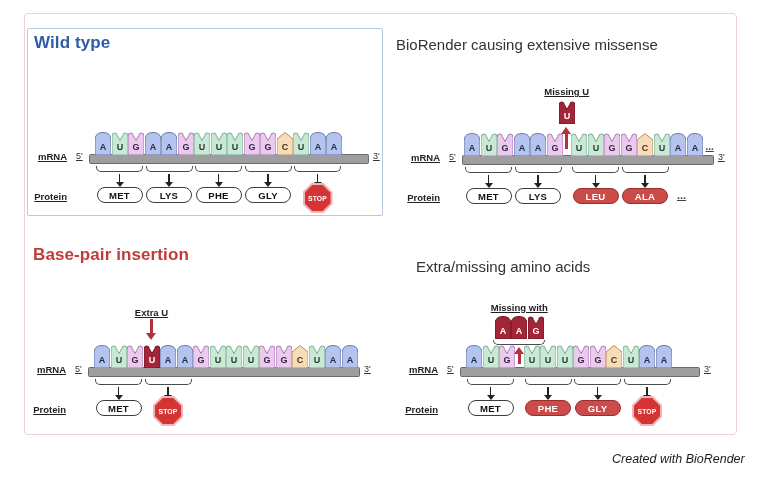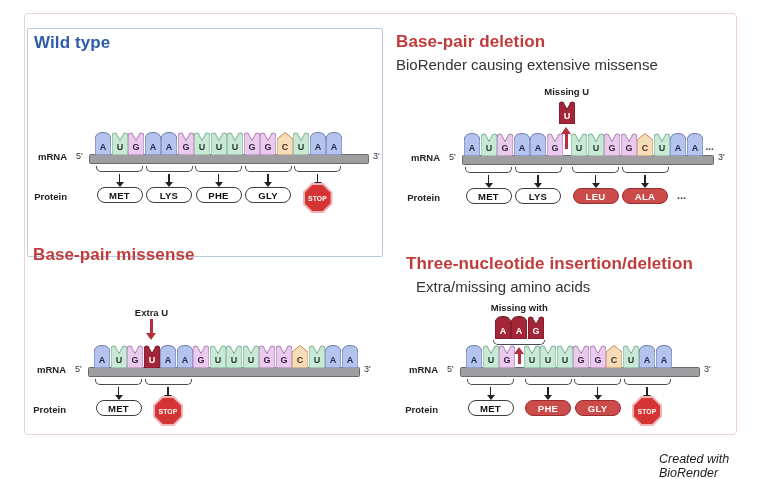--- a/index.html
+++ b/index.html
@@ -7,22 +7,22 @@
           font-family:"Liberation Sans",sans-serif;overflow:hidden;}
   .outer-frame{position:absolute;left:24px;top:13px;width:713px;height:422px;
                border:1.3px solid #f0d2d3;border-radius:4px;background:#fff;box-sizing:border-box;}
   .panel{position:absolute;box-sizing:border-box;z-index:2;}
   .panel.boxed{border:1.6px solid #b7c8e3;border-radius:2px;background:#fff;}
   .panel-head{position:absolute;left:6px;top:4px;right:2px;}
   .title{margin:0;font-size:17px;font-weight:bold;letter-spacing:.1px;line-height:1.15;}
   .subtitle{margin:4px 0 0;font-size:15px;color:#333;line-height:1.2;}
   .subtitle.indent{margin-left:10px;}
   .diagram{position:absolute;left:0;top:0;width:100%;height:100%;}
-  .lbl{position:absolute;white-space:nowrap;color:#222;}
-  .watermark{position:absolute;left:612px;top:452px;font-size:12.5px;font-style:italic;color:#1d1d1d;margin-left:47px;}
+  .lbl{position:absolute;white-space:nowrap;color:#222;text-decoration:underline;}
+  .watermark{position:absolute;left:612px;top:452px;font-size:12.5px;font-style:italic;color:#1d1d1d;}
   .backbone{position:absolute;height:10px;background:#9e9ea0;border:1px solid #6b6b6b;
             border-radius:1.5px;box-sizing:border-box;}
   .bracket{position:absolute;border-left:1.2px solid #4a4a4a;border-right:1.2px solid #4a4a4a;
            border-bottom:1.2px solid #4a4a4a;border-radius:0 0 5px 5px;box-sizing:border-box;}
   .pill{position:absolute;width:46px;height:16px;border-radius:9px;font-size:9.5px;font-weight:bold;
         display:flex;align-items:center;justify-content:center;box-sizing:border-box;letter-spacing:.3px;}
   .pill.normal{background:#fff;border:1.5px solid #3c3c3c;color:#111;}
   .pill.mutant{background:#cb4a4a;border:1.5px solid #9a2d2d;color:#fff;}
   .stop-outer{position:absolute;width:30px;height:30px;background:#efb6ba;
       clip-path:polygon(30% 0,70% 0,100% 30%,100% 70%,70% 100%,30% 100%,0 70%,0 30%);}
@@ -31,21 +31,21 @@
       display:flex;align-items:center;justify-content:center;color:#fff;font-size:6.8px;
       font-weight:bold;letter-spacing:.2px;}
   .nt{position:absolute;width:16px;height:24px;}
 </style>
 </head>
 <body>
 
 <div class="canvas">
   <div class="outer-frame"></div>
 
-  <section class="panel boxed" style="left:27px;top:28px;width:356px;height:229px;">
+  <section class="panel boxed" style="left:27px;top:28px;width:356px;height:188px;">
     <div class="panel-head">
       <h2 class="title" style="color: rgb(45, 93, 169);">Wild type</h2>
     </div>
     <div class="diagram">
         <div class="backbone" style="position: absolute; left: 61px; top: 125px; width: 280px;"></div>
         <div class="lbl" style="position: absolute; left: 48px; top: 122px; font-size: 9px; color: rgb(51, 51, 51);">5'</div>
         <div class="lbl" style="position: absolute; left: 345px; top: 122px; font-size: 9px; color: rgb(51, 51, 51);">3'</div>
         <div class="lbl" style="position: absolute; left: -1px; top: 122px; width: 40px; text-align: right; font-size: 9.5px; font-weight: bold;">mRNA</div>
         <div class="lbl" style="position: absolute; left: -1px; top: 162px; width: 40px; text-align: right; font-size: 9.5px; font-weight: bold;">Protein</div>
         <div class="nt" style="position: absolute; left: 67px; top: 102px;"><svg width="16" height="24" viewBox="0 0 16 24">
@@ -138,21 +138,20 @@
           <div style="position:absolute;left:0;top:8px;width:0;height:0;border-left:4px solid transparent;border-right:4px solid transparent;border-top:5px solid #222222"></div>
         </div>
         <div class="stop-outer" style="position: absolute; left: 274.5px; top: 154px;">
           <div class="stop-inner">STOP</div>
         </div>
       </div>
   </section>
 
   <section class="panel" style="left:390px;top:28px;width:350px;height:205px;">
     <div class="panel-head">
-      <h2 class="title" style="color: rgb(194, 59, 59);">Base-pair deletion</h2>
       <p class="subtitle">BioRender causing extensive missense</p>
     </div>
     <div class="diagram">
         <div class="backbone" style="position: absolute; left: 72px; top: 127px; width: 252px;"></div>
         <div class="lbl" style="position: absolute; left: 59px; top: 124px; font-size: 9px; color: rgb(51, 51, 51);">5'</div>
         <div class="lbl" style="position: absolute; left: 328px; top: 124px; font-size: 9px; color: rgb(51, 51, 51);">3'</div>
         <div class="lbl" style="position: absolute; left: 10px; top: 124px; width: 40px; text-align: right; font-size: 9.5px; font-weight: bold;">mRNA</div>
         <div class="lbl" style="position: absolute; left: 10px; top: 164px; width: 40px; text-align: right; font-size: 9.5px; font-weight: bold;">Protein</div>
         <div class="nt" style="position: absolute; left: 74px; top: 104px;"><svg width="16" height="24" viewBox="0 0 16 24">
             <path d="M0 24 L0 9 Q0 1.5 8 1.5 Q16 1.5 16 9 L16 24 Z" fill="#b5c3ef" stroke="#6b79ab" stroke-width="1"></path>
@@ -243,21 +242,21 @@
           </svg></div>
         <div style="position: absolute; left: 171.25px; top: 99px; width: 11px; height: 22px;">
           <div style="position:absolute;left:4.2px;top:7px;width:2.6px;height:15px;background:#b5303f"></div>
           <div style="position:absolute;left:0;top:0;width:0;height:0;border-left:5.5px solid transparent;border-right:5.5px solid transparent;border-bottom:7px solid #b5303f"></div>
         </div>
       </div>
   </section>
 
   <section class="panel" style="left:27px;top:241px;width:360px;height:190px;">
     <div class="panel-head">
-      <h2 class="title" style="color: rgb(194, 59, 59);">Base-pair missense</h2>
+      <h2 class="title" style="color: rgb(194, 59, 59);">Base-pair insertion</h2>
     </div>
     <div class="diagram">
         <div class="backbone" style="position: absolute; left: 61px; top: 126px; width: 272px;"></div>
         <div class="lbl" style="position: absolute; left: 48px; top: 123px; font-size: 9px; color: rgb(51, 51, 51);">5'</div>
         <div class="lbl" style="position: absolute; left: 337px; top: 123px; font-size: 9px; color: rgb(51, 51, 51);">3'</div>
         <div class="lbl" style="position: absolute; left: -1px; top: 123px; width: 40px; text-align: right; font-size: 9.5px; font-weight: bold;">mRNA</div>
         <div class="lbl" style="position: absolute; left: -1px; top: 163px; width: 40px; text-align: right; font-size: 9.5px; font-weight: bold;">Protein</div>
         <div class="nt" style="position: absolute; left: 67px; top: 103px;"><svg width="16" height="24" viewBox="0 0 16 24">
             <path d="M0 24 L0 9 Q0 1.5 8 1.5 Q16 1.5 16 9 L16 24 Z" fill="#b5c3ef" stroke="#6b79ab" stroke-width="1"></path>
             <text x="8" y="18.5" text-anchor="middle" font-size="9" font-weight="bold" fill="#252c49" font-family="Liberation Sans, sans-serif">A</text>
@@ -339,21 +338,20 @@
         <div class="lbl" style="position: absolute; left: 94.5px; top: 66px; width: 60px; text-align: center; font-size: 9.5px; font-weight: bold; color: rgb(31, 31, 31);">Extra U</div>
         <div style="position: absolute; left: 119px; top: 78px; width: 11px; height: 21px;">
           <div style="position:absolute;left:4.2px;top:0;width:2.6px;height:14px;background:#b5303f"></div>
           <div style="position:absolute;left:0;top:14px;width:0;height:0;border-left:5.5px solid transparent;border-right:5.5px solid transparent;border-top:7px solid #b5303f"></div>
         </div>
       </div>
   </section>
 
   <section class="panel" style="left:400px;top:250px;width:340px;height:185px;">
     <div class="panel-head">
-      <h2 class="title" style="color: rgb(194, 59, 59);">Three-nucleotide insertion/deletion</h2>
       <p class="subtitle indent">Extra/missing amino acids</p>
     </div>
     <div class="diagram">
         <div class="backbone" style="position: absolute; left: 60px; top: 117px; width: 240px;"></div>
         <div class="lbl" style="position: absolute; left: 47px; top: 114px; font-size: 9px; color: rgb(51, 51, 51);">5'</div>
         <div class="lbl" style="position: absolute; left: 304px; top: 114px; font-size: 9px; color: rgb(51, 51, 51);">3'</div>
         <div class="lbl" style="position: absolute; left: -2px; top: 114px; width: 40px; text-align: right; font-size: 9.5px; font-weight: bold;">mRNA</div>
         <div class="lbl" style="position: absolute; left: -2px; top: 154px; width: 40px; text-align: right; font-size: 9.5px; font-weight: bold;">Protein</div>
         <div class="nt" style="position: absolute; left: 66px; top: 94px;"><svg width="16" height="24" viewBox="0 0 16 24">
             <path d="M0 24 L0 9 Q0 1.5 8 1.5 Q16 1.5 16 9 L16 24 Z" fill="#b5c3ef" stroke="#6b79ab" stroke-width="1"></path>

